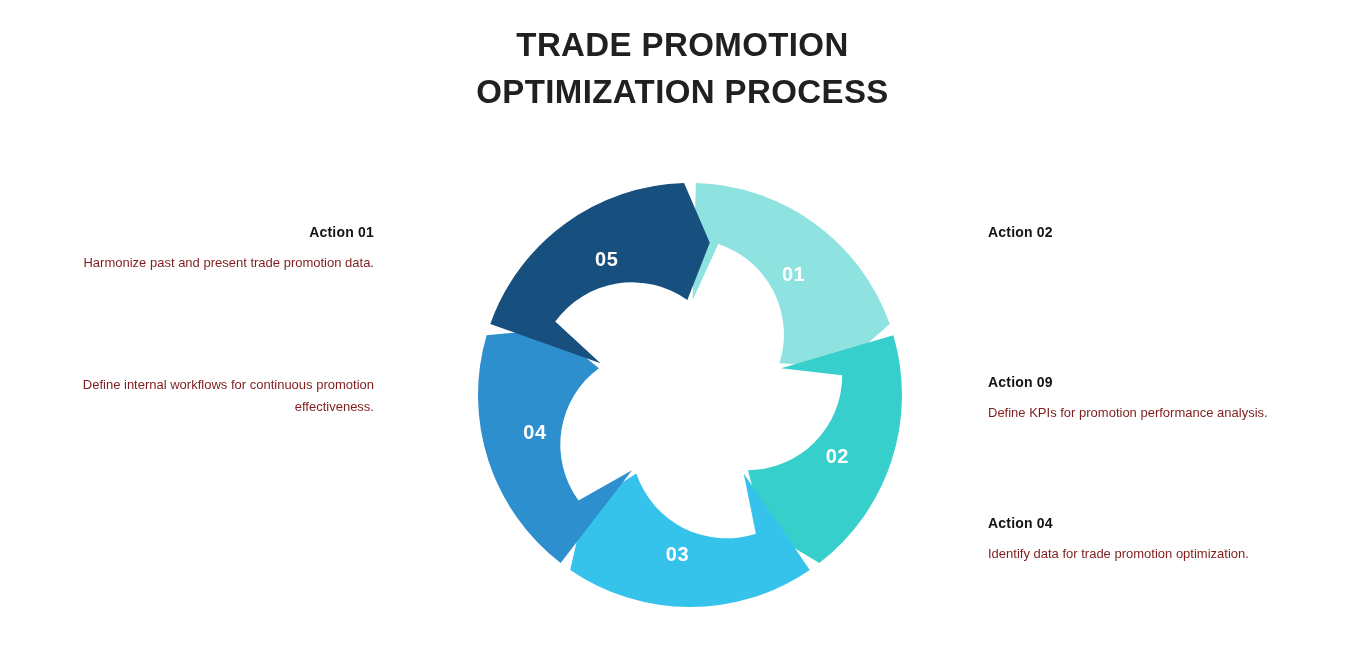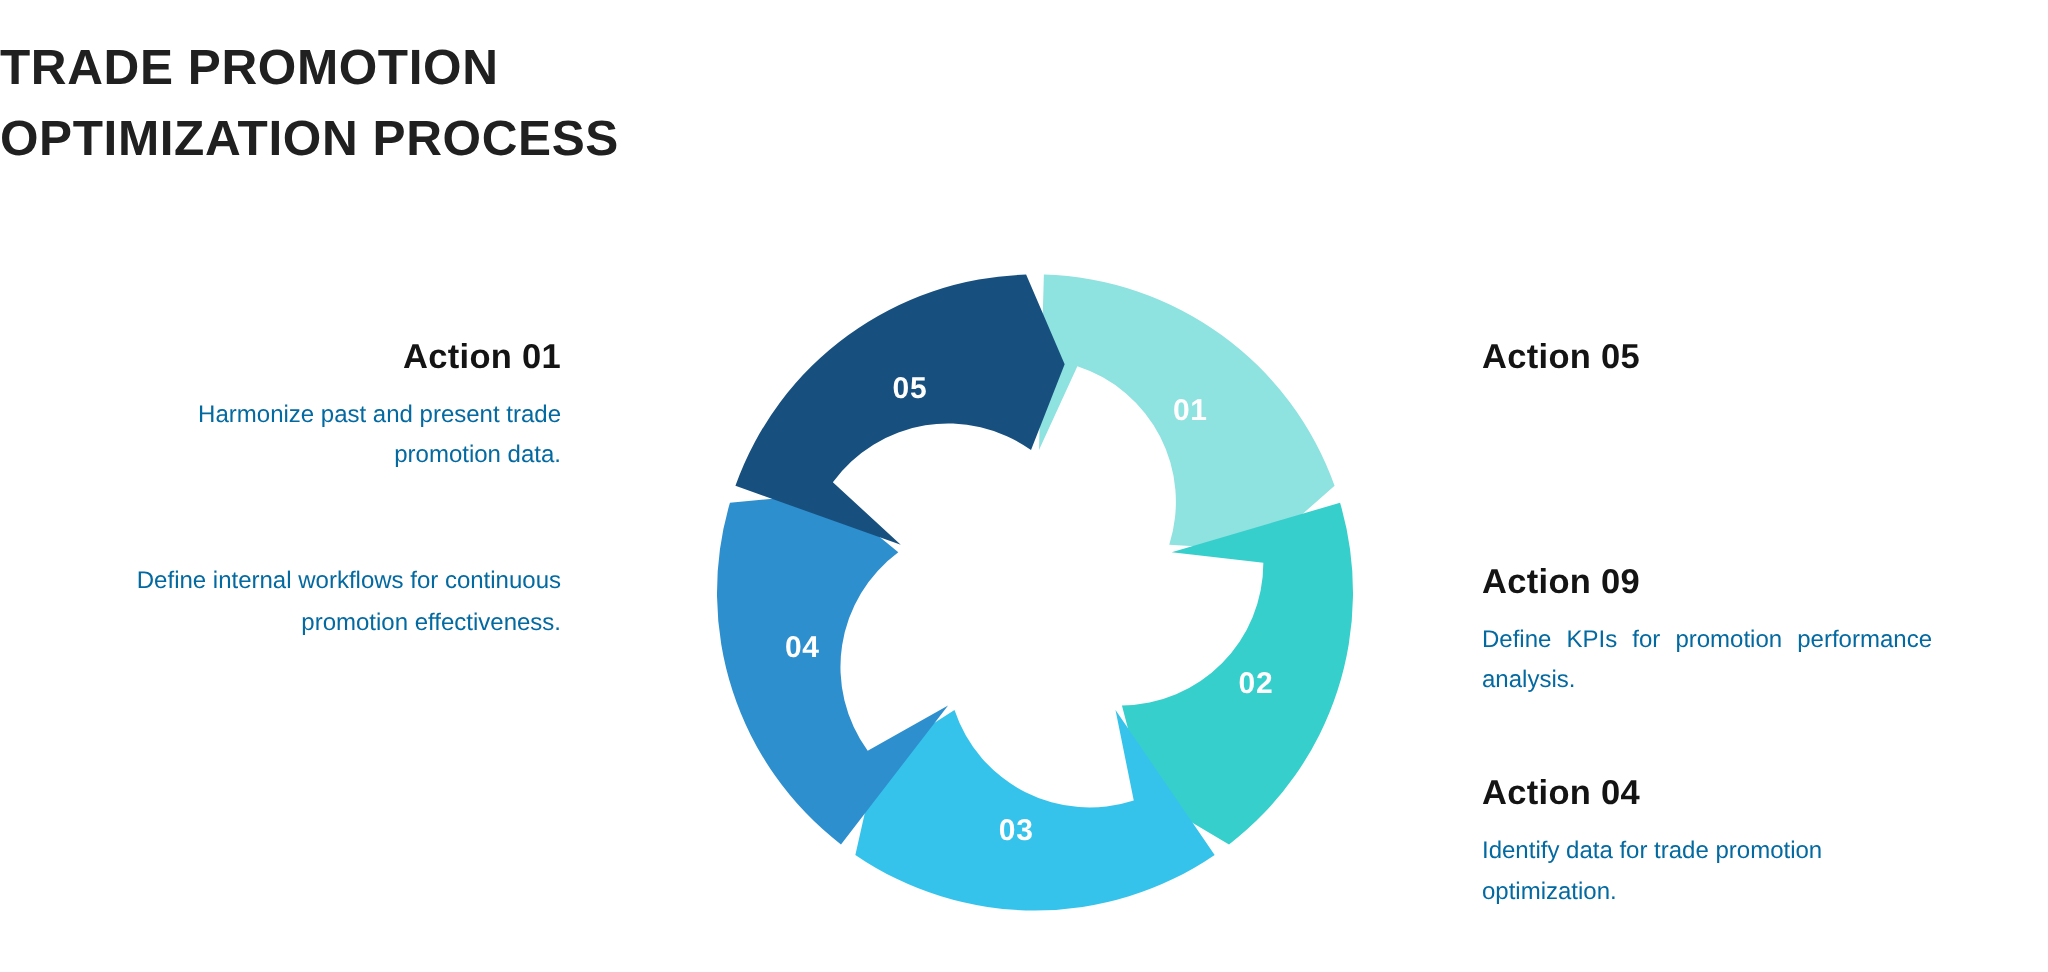--- a/index.html
+++ b/index.html
@@ -15,20 +15,21 @@
     overflow: hidden;
     font-family: "Liberation Sans", sans-serif;
     color: #1a1a1a;
   }
 
   #page-title {
     position: absolute;
     left: 0;
     top: 22px;
     width: 1365px;
+    text-align: center;
     font-size: 33px;
     font-weight: bold;
     letter-spacing: 0.4px;
     line-height: 1.42;
     color: #202020;
     white-space: pre-line;
   }
 
   .col {
     position: absolute;
@@ -39,31 +40,31 @@
   .col-right { left: 988px; text-align: left;  }
 
   .action-block {
     position: absolute;
     width: 300px;
   }
   .col-left .action-block  { right: 0; }
   .col-right .action-block { left: 0; }
 
   .action-title {
-    font-size: 23px;
+    font-size: 14px;
     font-weight: bold;
     color: #141414;
     letter-spacing: 0.2px;
     margin: 0 0 11px 0;
     line-height: 1.2;
   }
   .action-desc {
-    font-size: 16px;
+    font-size: 13px;
     font-weight: normal;
-    color: #0369a1;
+    color: #7f1d1d;
     line-height: 1.72;
     margin: 0;
   }
   .col-left .action-desc  { text-align: right; }
   .col-right .action-desc { text-align: left; }
   .action-desc.justify {
     text-align: justify;
     text-align-last: left;
   }
 
@@ -106,21 +107,21 @@
 
   <div class="action-block blk-a5">
     <div class="action-desc">Define internal workflows for continuous promotion effectiveness.</div>
   </div>
 
 </div>
 
 <div class="col col-right">
 
   <div class="action-block blk-a2">
-    <div class="action-title">Action 05</div>
+    <div class="action-title">Action 02</div>
   </div>
 
   <div class="action-block blk-a3">
     <div class="action-title">Action 09</div>
     <div class="action-desc justify">Define KPIs for promotion performance analysis.</div>
   </div>
 
   <div class="action-block blk-a4">
     <div class="action-title">Action 04</div>
     <div class="action-desc">Identify data for trade promotion optimization.</div>

